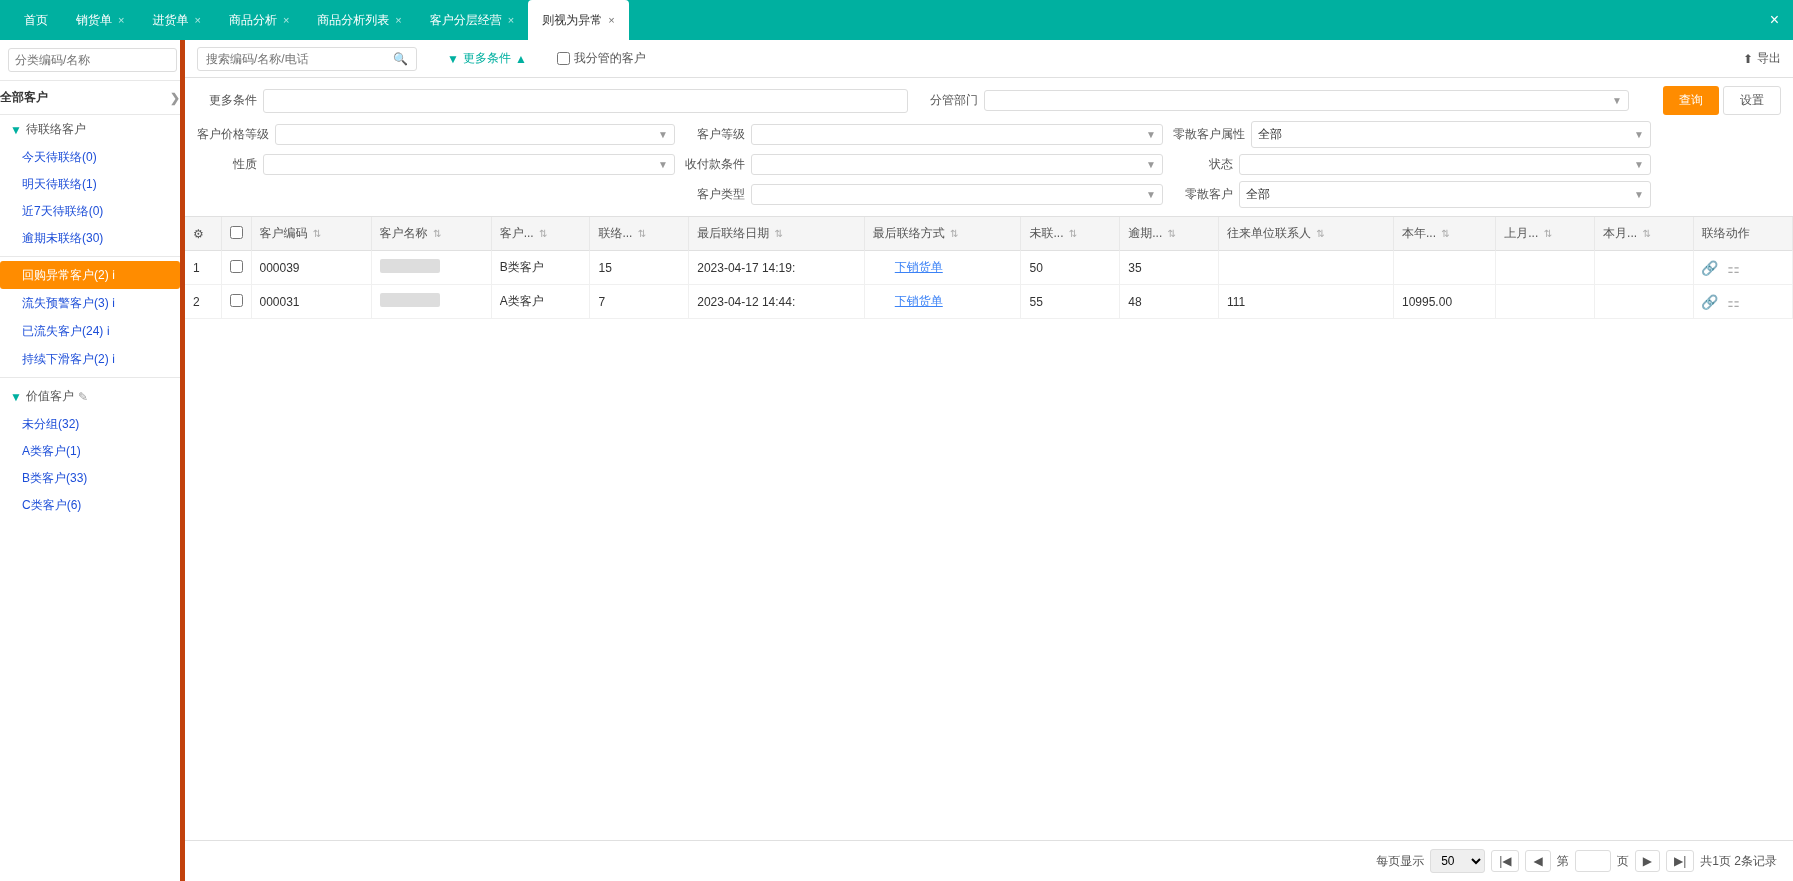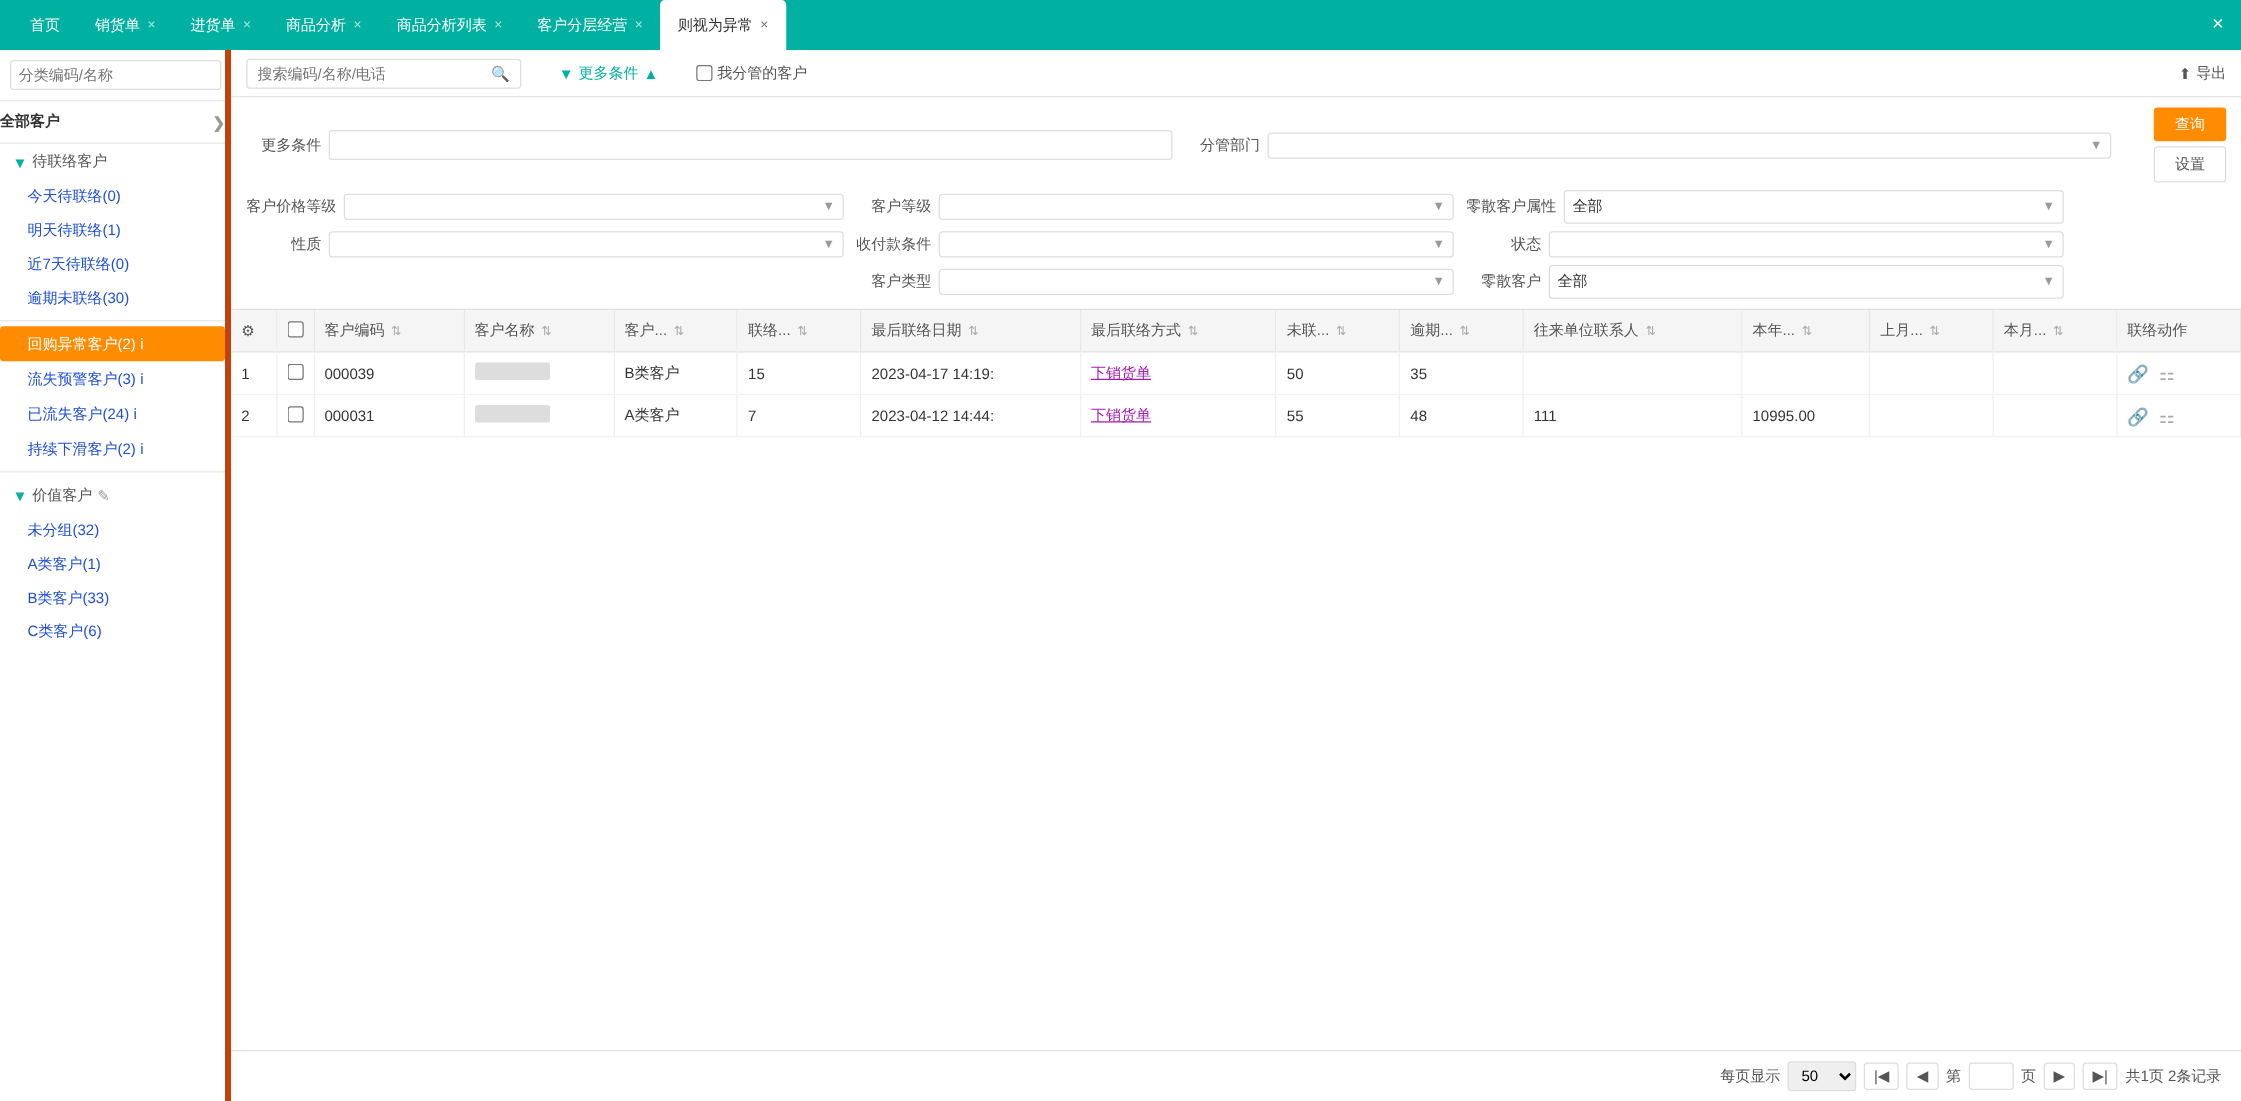--- a/index.html
+++ b/index.html
@@ -236,21 +236,21 @@
       display: flex;
       align-items: center;
       justify-content: space-between;
       min-width: 120px;
       cursor: pointer;
       color: #333;
     }
     .filter-field .field-input .caret { color: #999; font-size: 10px; }
     .filter-actions {
       display: flex;
-      flex-direction: column;
+      flex-direction: row;
       gap: 4px;
       margin-left: 10px;
       padding-left: 14px;
     }
     .btn-query {
       background: #ff8c00;
       color: white;
       border: none;
       border-radius: 3px;
       padding: 5px 16px;
@@ -304,21 +304,21 @@
     thead th .sort-icon { color: #aaa; font-size: 10px; margin-left: 2px; }
     tbody tr { border-bottom: 1px solid #f0f0f0; }
     tbody td {
       padding: 8px 8px;
       color: #333;
       border-right: 1px solid #f0f0f0;
       white-space: nowrap;
     }
     .action-icons { display: flex; gap: 8px; }
     .action-icon { color: #aaa; cursor: pointer; font-size: 14px; }
-    .link-text { color: #a21caf; text-decoration: underline; cursor: pointer; }
+    .link-text { color: #3b82f6; text-decoration: underline; cursor: pointer; margin-left: 22px; }
     .customer-name-blur {
       display: inline-block;
       width: 60px;
       height: 14px;
       background: #ddd;
       border-radius: 2px;
     }
 
     
     .pagination-bar {

